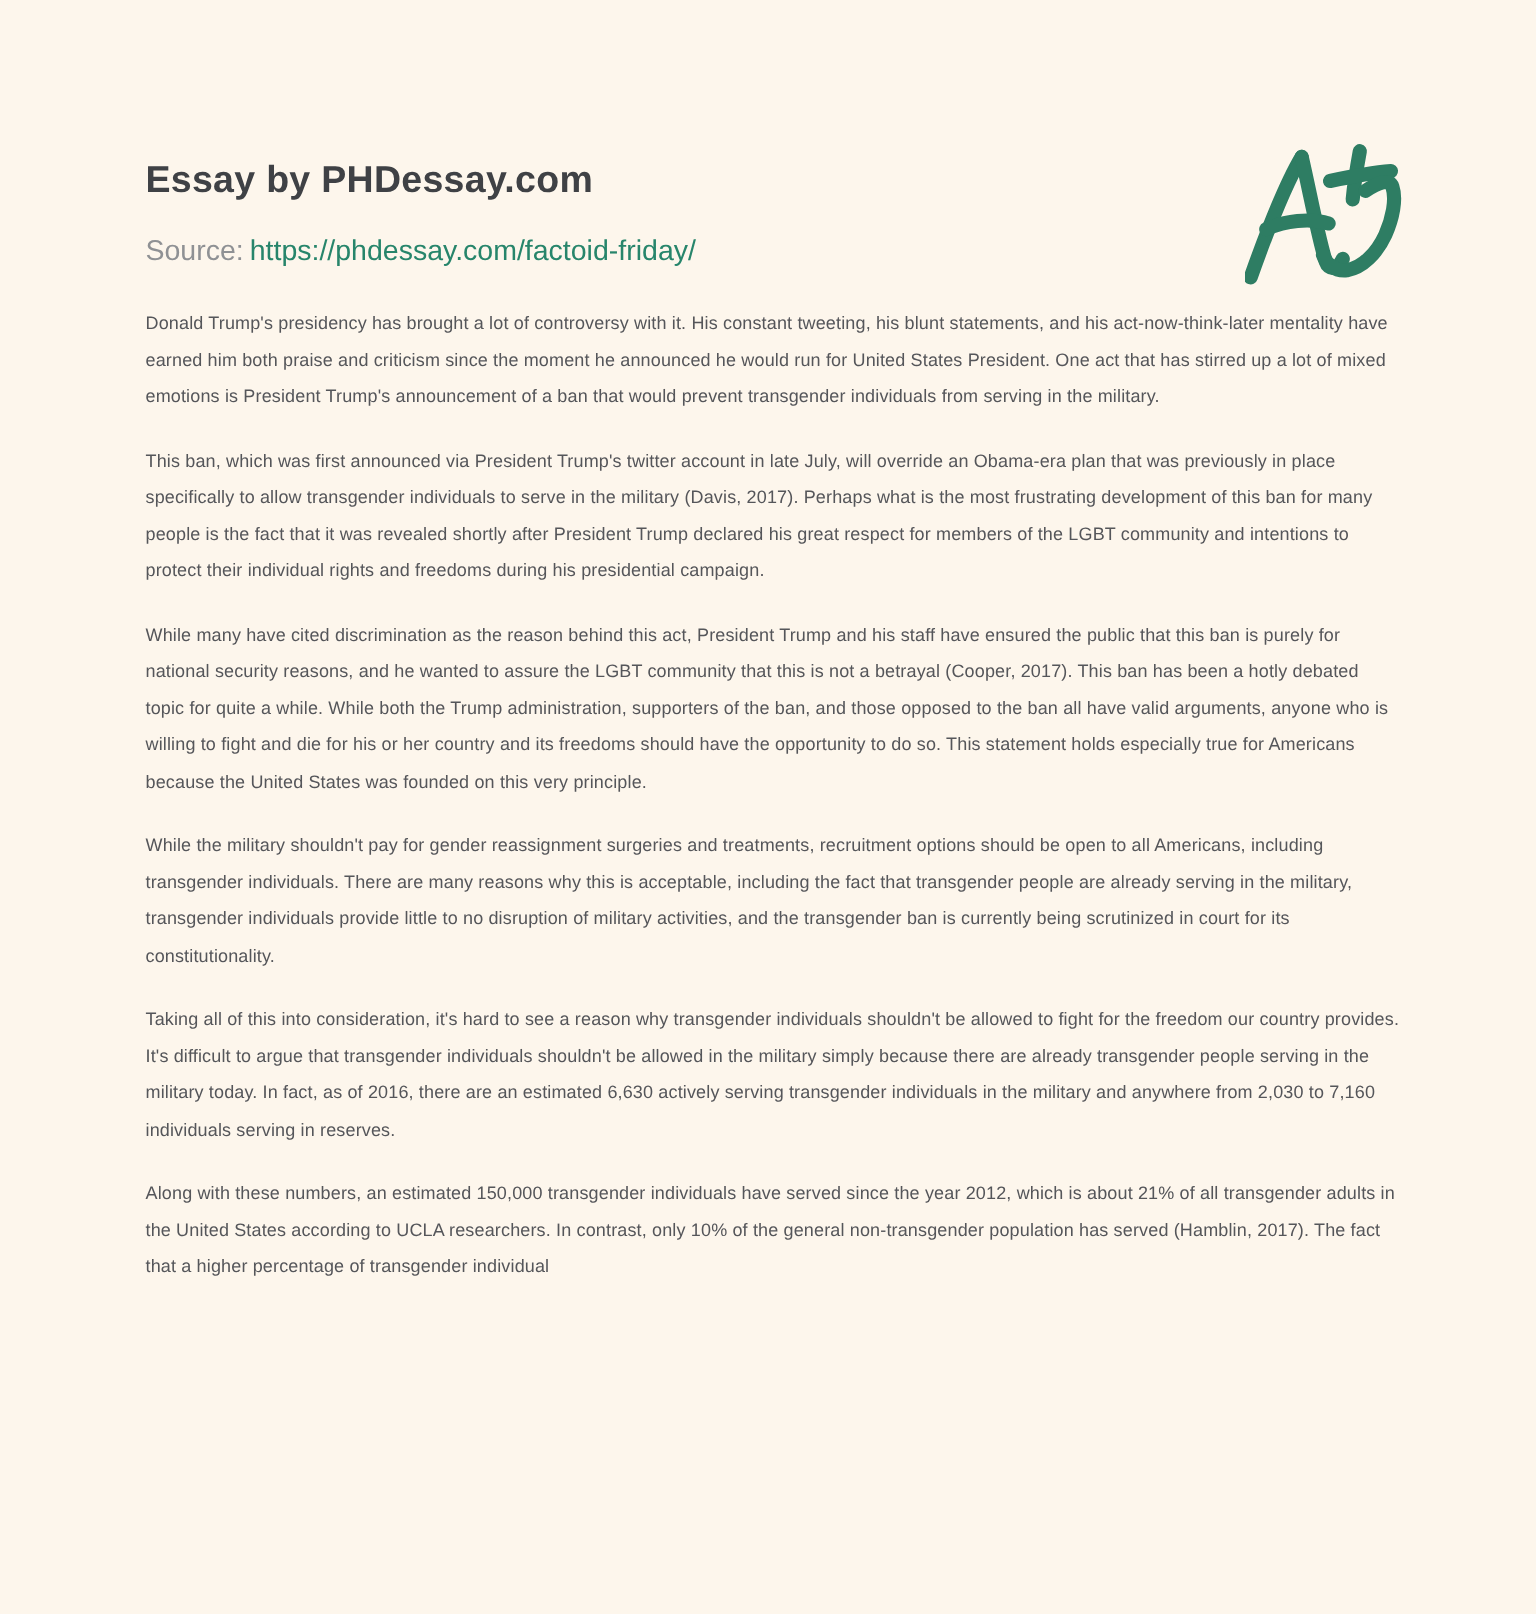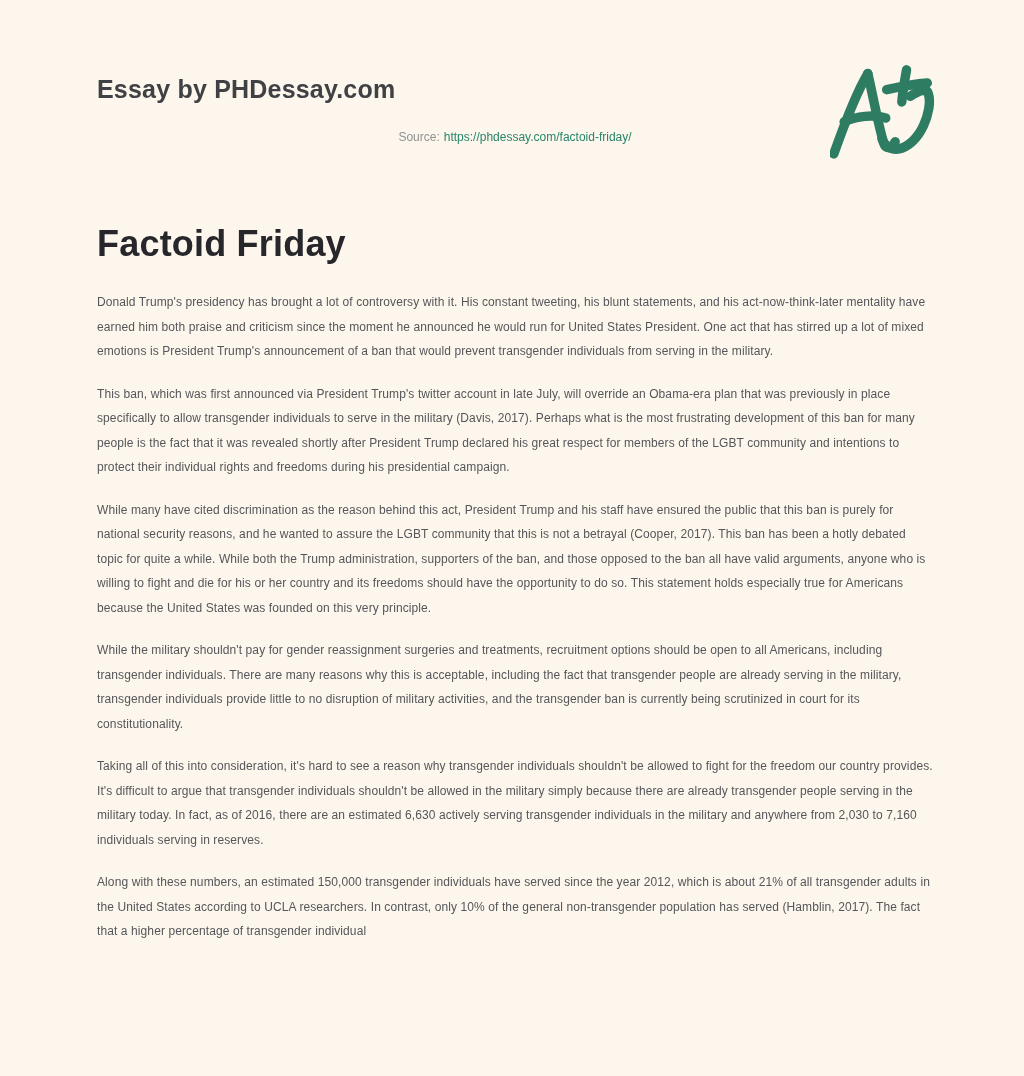--- a/index.html
+++ b/index.html
@@ -10,41 +10,41 @@
     width: 1024px;
     height: 1076px;
     overflow: hidden;
     background: #fdf6ec;
     font-family: "Liberation Sans", sans-serif;
   }
   .page {
     position: relative;
     width: 1024px;
     height: 776px;
+    margin-top: 31px;
   }
   .content {
     position: relative;
     padding: 70px 91px 0 97px;
     box-sizing: border-box;
     width: 1024px;
   }
   .site-title {
     margin: 4px 0 0 0;
     font-size: 25px;
     line-height: 30px;
     font-weight: 700;
     color: #3f4145;
     letter-spacing: 0.2px;
   }
   .source-row {
     margin-top: 22px;
-    font-size: 12px;
+    font-size: 19px;
     line-height: 22px;
     color: #8f9194;
-    text-align: center;
   }
   .source-link {
     color: #27856b;
     text-decoration: none;
     margin-left: 4px;
   }
   .logo {
     position: absolute;
     left: 830px;
     top: 64px;
@@ -87,21 +87,20 @@
   </svg>
 
   <div class="content">
 
     <h2 class="site-title">Essay by PHDessay.com</h2>
 
     <div class="source-row">
       <span>Source:</span><a class="source-link" href="#">https://phdessay.com/factoid-friday/</a>
     </div>
 
-    <h1 class="essay-title">Factoid Friday</h1>
 
     <div class="article">
       <p>Donald Trump's presidency has brought a lot of controversy with it. His constant tweeting, his blunt statements, and his act-now-think-later mentality have earned him both praise and criticism since the moment he announced he would run for United States President. One act that has stirred up a lot of mixed emotions is President Trump's announcement of a ban that would prevent transgender individuals from serving in the military.</p>
       <p>This ban, which was first announced via President Trump's twitter account in late July, will override an Obama-era plan that was previously in place specifically to allow transgender individuals to serve in the military (Davis, 2017). Perhaps what is the most frustrating development of this ban for many people is the fact that it was revealed shortly after President Trump declared his great respect for members of the LGBT community and intentions to protect their individual rights and freedoms during his presidential campaign.</p>
       <p>While many have cited discrimination as the reason behind this act, President Trump and his staff have ensured the public that this ban is purely for national security reasons, and he wanted to assure the LGBT community that this is not a betrayal (Cooper, 2017). This ban has been a hotly debated topic for quite a while. While both the Trump administration, supporters of the ban, and those opposed to the ban all have valid arguments, anyone who is willing to fight and die for his or her country and its freedoms should have the opportunity to do so. This statement holds especially true for Americans because the United States was founded on this very principle.</p>
       <p>While the military shouldn't pay for gender reassignment surgeries and treatments, recruitment options should be open to all Americans, including transgender individuals. There are many reasons why this is acceptable, including the fact that transgender people are already serving in the military, transgender individuals provide little to no disruption of military activities, and the transgender ban is currently being scrutinized in court for its constitutionality.</p>
       <p>Taking all of this into consideration, it's hard to see a reason why transgender individuals shouldn't be allowed to fight for the freedom our country provides. It's difficult to argue that transgender individuals shouldn't be allowed in the military simply because there are already transgender people serving in the military today. In fact, as of 2016, there are an estimated 6,630 actively serving transgender individuals in the military and anywhere from 2,030 to 7,160 individuals serving in reserves.</p>
       <p>Along with these numbers, an estimated 150,000 transgender individuals have served since the year 2012, which is about 21% of all transgender adults in the United States according to UCLA researchers. In contrast, only 10% of the general non-transgender population has served (Hamblin, 2017). The fact that a higher percentage of transgender individual</p>
     </div>
 

